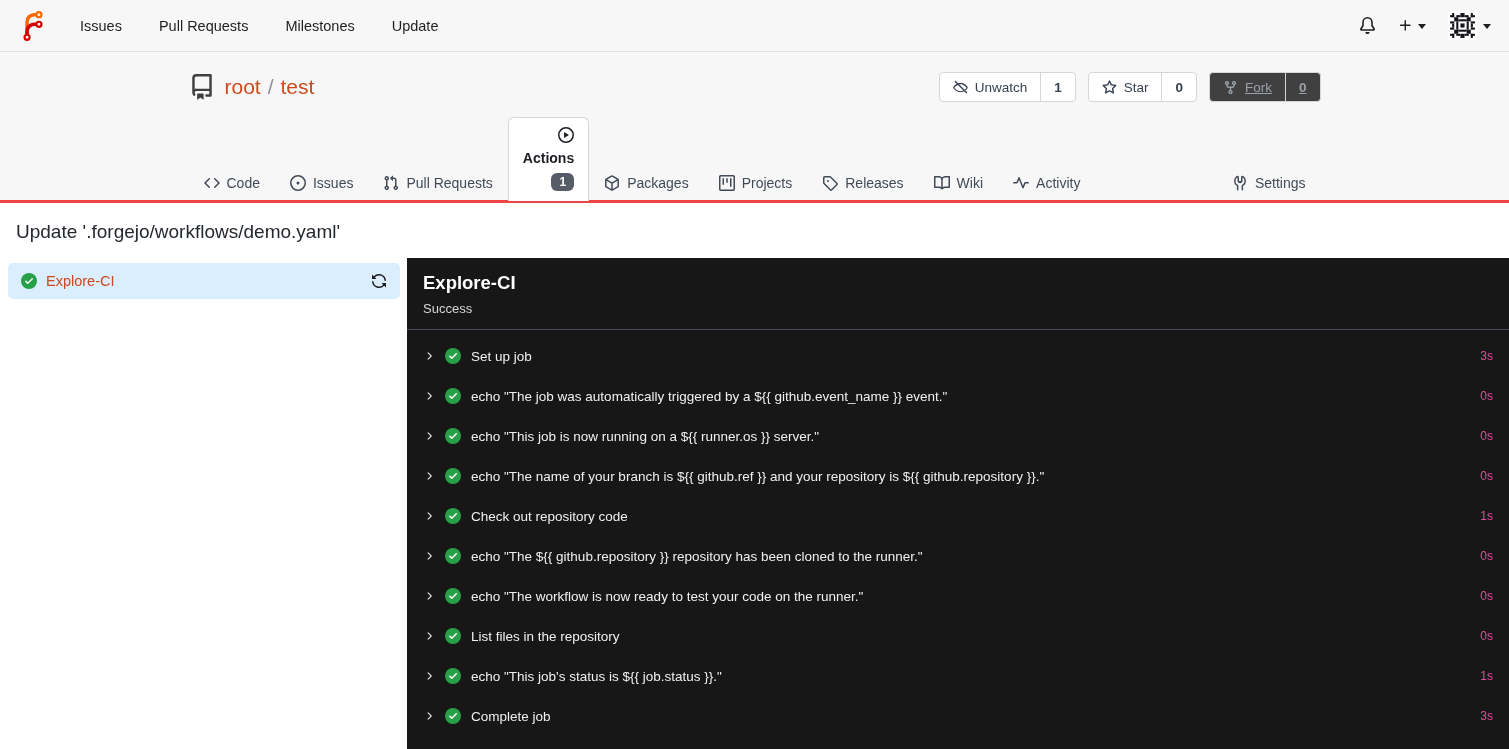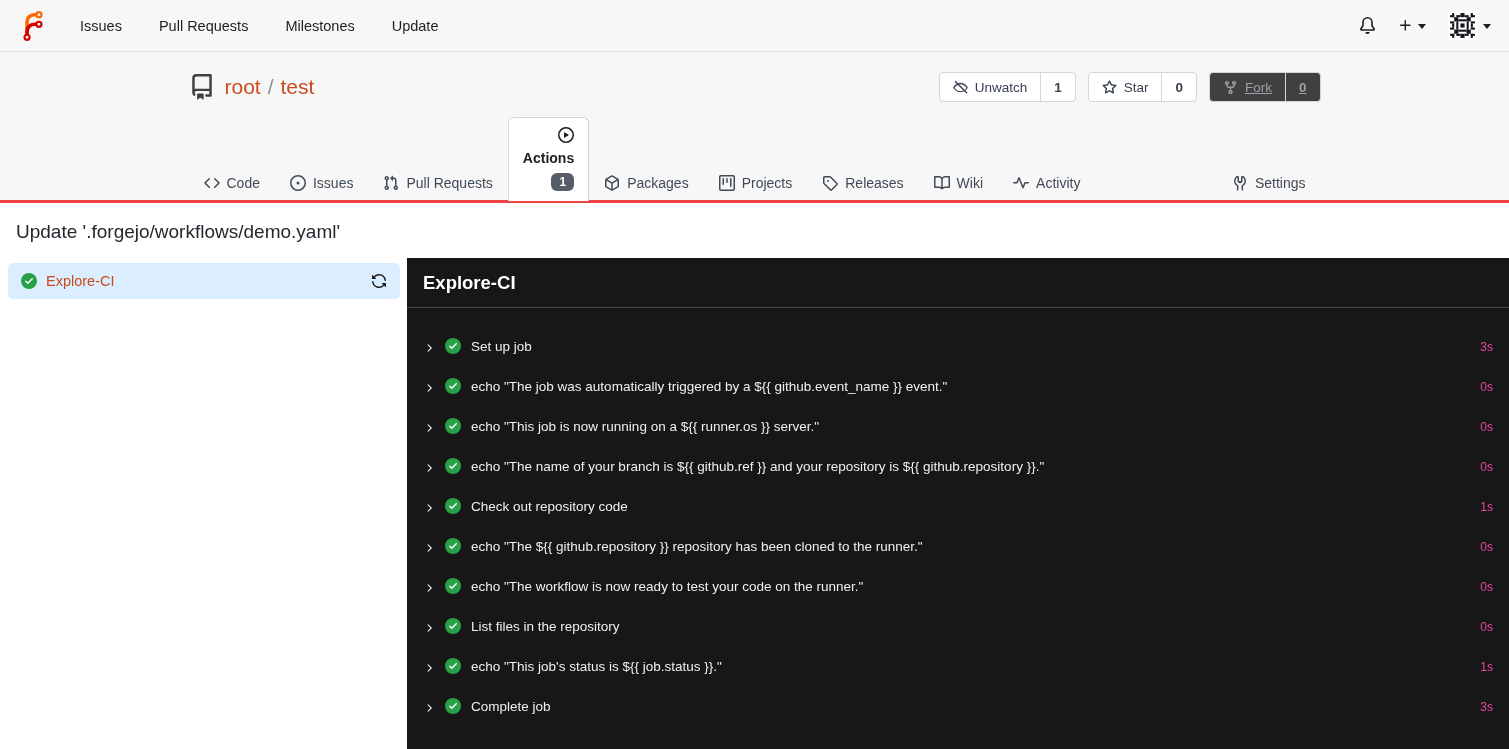--- a/index.html
+++ b/index.html
@@ -55,21 +55,21 @@
     border-radius:5px; padding:10px 13px; cursor:pointer; }
   .job-item .job-name { color:#cb4a1e; font-size:14.5px; }
   .job-item .sync { margin-left:auto; color:#1f1f1f; display:flex; cursor:pointer; }
 
   .run-panel { flex:1; background:#171717; min-height:527px; color:#ececec; }
   .panel-header { padding:13px 16px 12px; border-bottom:1px solid #454b56; }
   .panel-header h2 { font-size:18.5px; font-weight:700; color:#fff; line-height:24px; }
   .panel-status { font-size:13px; color:#d7d7d7; margin-top:6px; line-height:16px; }
 
   .steps { padding-top:6px; }
-  .step-row { display:flex; align-items:flex-end; gap:10px; height:40px; padding:0 16px; cursor:pointer; }
+  .step-row { display:flex; align-items:center; gap:10px; height:40px; padding:0 16px; cursor:pointer; }
   .step-chevron { display:flex; color:#e3e3e3; flex-shrink:0; }
   .step-check { display:flex; flex-shrink:0; }
   .step-name { font-size:13.5px; color:#f0f0f0; }
   .step-time { margin-left:auto; font-size:12px; color:#ec4899; }
 
   svg { display:block; }
 </style>
 </head>
 <body>
 
@@ -292,20 +292,21 @@
         <svg width="16" height="16" viewBox="0 0 16 16" fill="currentColor">
             <path d="M1.705 8.005a.75.75 0 0 1 .834.656 5.5 5.5 0 0 0 9.592 2.97l-1.204-1.204a.25.25 0 0 1 .177-.427h3.646a.25.25 0 0 1 .25.25v3.646a.25.25 0 0 1-.427.177l-1.38-1.38A7.002 7.002 0 0 1 1.05 8.84a.75.75 0 0 1 .656-.834ZM8 2.5a5.487 5.487 0 0 0-4.131 1.869l1.204 1.204A.25.25 0 0 1 4.896 6H1.25A.25.25 0 0 1 1 5.75V2.104a.25.25 0 0 1 .427-.177l1.38 1.38A7.002 7.002 0 0 1 14.95 7.16a.75.75 0 0 1-1.49.178A5.5 5.5 0 0 0 8 2.5Z"></path>
           </svg>
       </span>
     </div>
   </div>
 
   <div class="run-panel">
     <div class="panel-header">
       <h2>Explore-CI</h2>
+      <div class="panel-status">Success</div>
     </div>
     <div class="steps">
 
       <div class="step-row">
         <span class="step-chevron">
             <svg width="12" height="12" viewBox="0 0 16 16" fill="currentColor">
               <path d="M6.22 3.22a.75.75 0 0 1 1.06 0l4.25 4.25a.75.75 0 0 1 0 1.06l-4.25 4.25a.75.75 0 0 1-1.06-1.06L9.94 8 6.22 4.28a.75.75 0 0 1 0-1.06Z"></path>
             </svg>
           </span>
         <span class="step-check">

